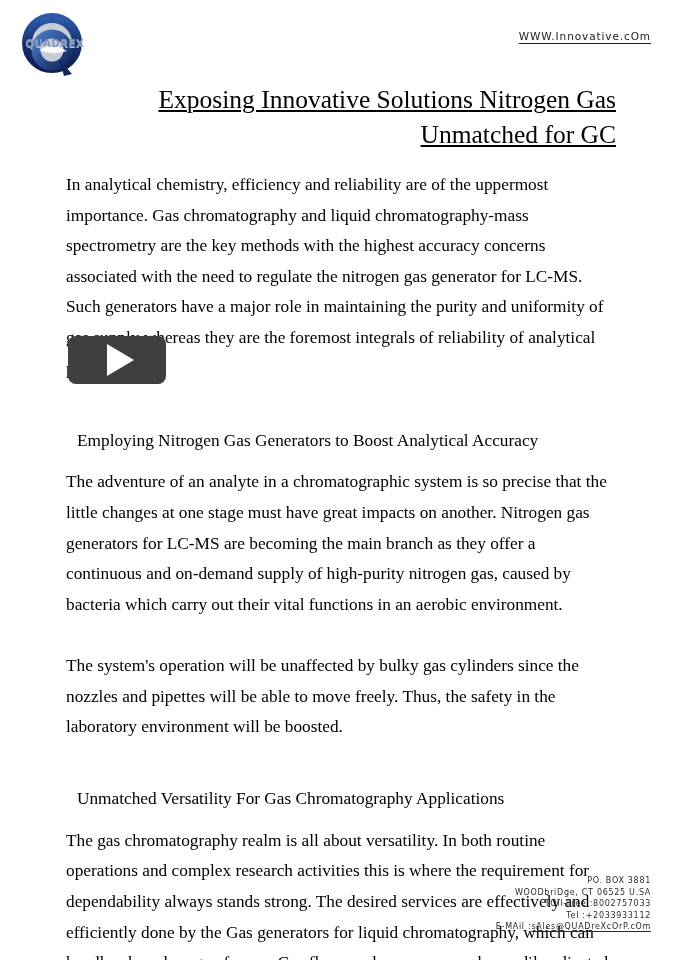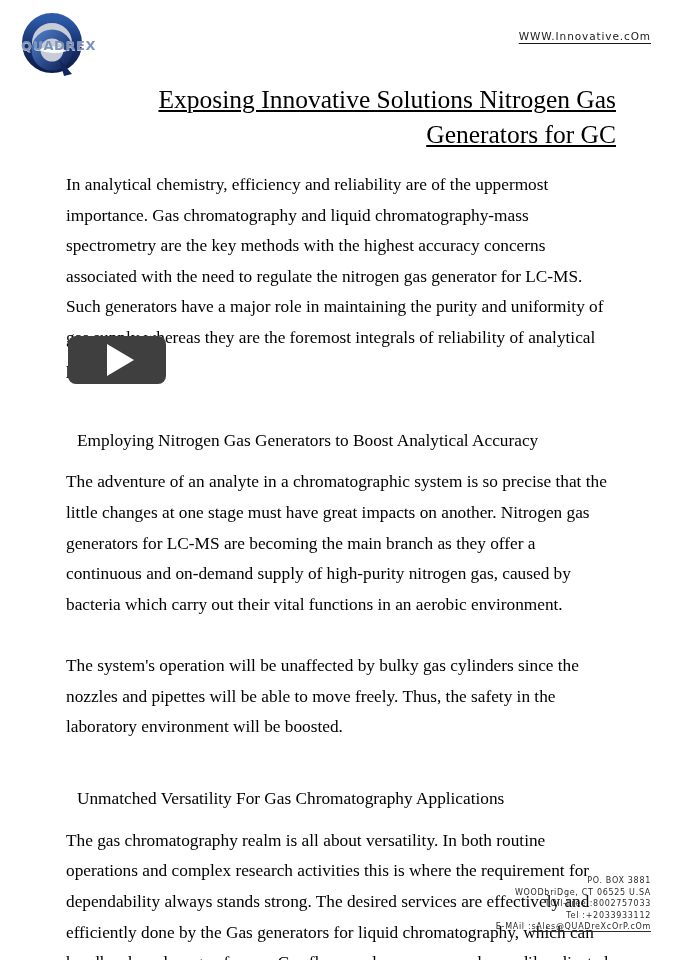--- a/index.html
+++ b/index.html
@@ -161,31 +161,31 @@
         <circle cx="38" cy="34" r="25" fill="#9aa3b5" opacity="0.55"></circle>
 
         <circle cx="35" cy="31" r="25" fill="none" stroke="url(#ringGrad)" stroke-width="10"></circle>
 
         <circle cx="35" cy="38" r="16" fill="none" stroke="url(#qGrad)" stroke-width="9"></circle>
         <path d="M42 47 L55 62 L47 64 Z" fill="#13265c"></path>
 
         <path d="M22 38 Q35 30 50 39 Q35 44 22 38 Z" fill="#ffffff" opacity="0.9"></path>
       </svg>
       <div style="position:absolute;left:4px;top:26px;width:68px;text-align:center;
-                  font-family:'DejaVu Sans','Liberation Sans',sans-serif;font-size:13px;
+                  font-family:'DejaVu Sans','Liberation Sans',sans-serif;font-size:10px;
                   font-weight:bold;letter-spacing:0.6px;color:#7d93b8;
                   text-shadow:0 1px 0 rgba(255,255,255,0.7);">QUADREX</div>
     </div>
 
     <div class="site-url">WWW.Innovative.cOm</div>
   </div>
 
   <h1 class="doc-title">
     <span class="t-line">Exposing Innovative Solutions Nitrogen Gas</span><br>
-    <span class="t-line">Generators for GC</span>
+    <span class="t-line">Unmatched for GC</span>
   </h1>
 
   <div class="body-copy">
 
     <p class="para">In analytical chemistry, efficiency and reliability are of the uppermost importance. Gas chromatography and liquid chromatography-mass spectrometry are the key methods with the highest accuracy concerns associated with the need to regulate the nitrogen gas generator for LC-MS. Such generators have a major role in maintaining the purity and uniformity of gas supply whereas they are the foremost integrals of reliability of analytical procedures.</p>
 
     <div class="spacer"></div>
 
     <p class="sec-head">Employing Nitrogen Gas Generators to Boost Analytical Accuracy</p>
     <p class="para">The adventure of an analyte in a chromatographic system is so precise that the little changes at one stage must have great impacts on another. Nitrogen gas generators for LC-MS are becoming the main branch as they offer a continuous and on-demand supply of high-purity nitrogen gas, caused by bacteria which carry out their vital functions in an aerobic environment.</p>

